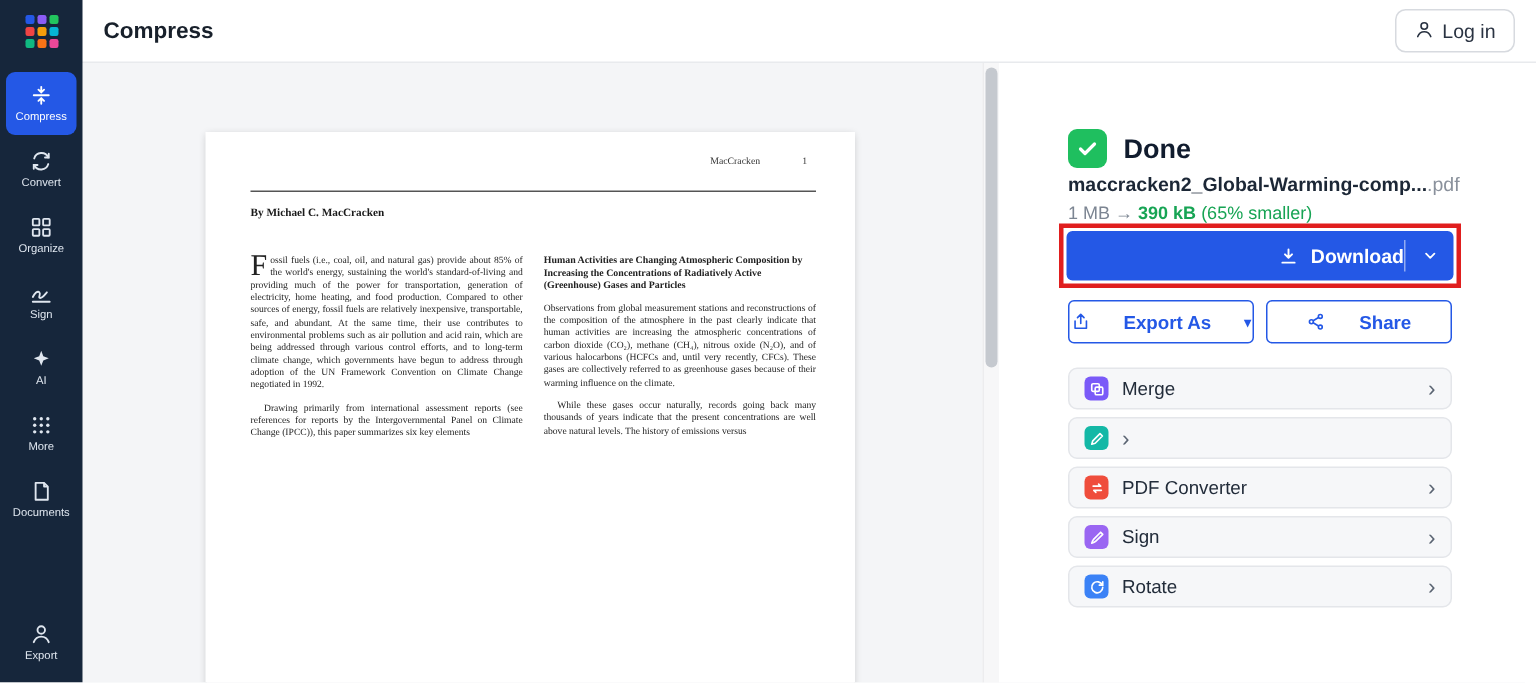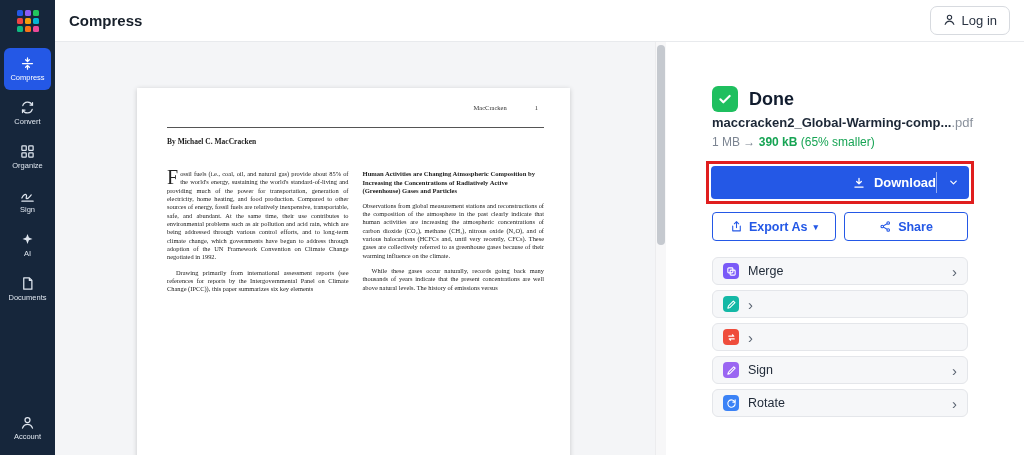--- a/index.html
+++ b/index.html
@@ -42,32 +42,32 @@
   .scroll-thumb{position:absolute;top:3px;left:1px;width:8px;height:200px;background:#c5c9cf;border-radius:4px;cursor:pointer}
 
   
   .panel{position:absolute;top:42px;left:666px;right:0;bottom:0;background:#fff;padding:44px 56px 0 46px;z-index:4}
   .done-row{display:flex;align-items:center;gap:11px;margin-bottom:3px}
   .done-check{width:26px;height:26px;border-radius:6px;background:#1fbf5f;display:flex;align-items:center;justify-content:center}
   .done-check svg{width:16px;height:16px}
   .done-text{font-size:18px;font-weight:700;color:#111c2e}
   .file-row{font-size:13px;font-weight:700;color:#1c2736;margin-bottom:5px;white-space:nowrap}
   .file-ext{font-weight:400;color:#8a919c}
-  .size-row{font-size:12px;color:#7c8592;margin-bottom:12px}
+  .size-row{font-size:12px;color:#7c8592;}
   .size-row .green{color:#17a454}
   .size-row .bold{font-weight:700}
   .dl-wrap{border:3px solid #e01e1e;padding:2px;margin:0 -6px 8px}
   .dl-btn{display:flex;height:33px;background:#2458e6;border-radius:4px;color:#fff;align-items:stretch;cursor:pointer}
   .dl-main{flex:1;display:flex;align-items:center;justify-content:flex-end;gap:8px;font-size:13px;font-weight:700}
   .dl-main svg{width:14px;height:14px}
   .dl-divider{width:1px;background:rgba(255,255,255,.5);margin:6px 0}
   .dl-caret{width:32px;display:flex;align-items:center;justify-content:center}
   .dl-caret svg{width:11px;height:11px}
   .btn-row{display:flex;gap:8px;margin-bottom:16px}
-  .sec-btn{flex:1;height:29px;border:1px solid #2458e6;border-radius:4px;background:#fff;color:#2458e6;display:flex;align-items:center;justify-content:center;gap:6px;font-size:12.5px;font-weight:700;cursor:pointer}
+  .sec-btn{flex:1;height:29px;border:1px solid #2458e6;border-radius:4px;background:#fff;color:#2458e6;display:flex;align-items:center;justify-content:center;gap:22px;font-size:12.5px;font-weight:700;cursor:pointer}
   .sec-btn svg{width:13px;height:13px}
   .sec-caret{font-size:9px}
   .continue-label{font-size:13px;font-weight:700;color:#111827;margin-bottom:9px}
   .action-row{display:flex;align-items:center;gap:9px;height:28px;background:#f6f7f9;border:1px solid #e4e6ea;border-radius:6px;padding:0 10px;margin-bottom:5px;cursor:pointer}
   .action-icon{width:16px;height:16px;border-radius:4px;display:flex;align-items:center;justify-content:center}
   .action-icon svg{width:11px;height:11px}
   .action-label{font-size:12.5px;color:#222c3a;flex:1}
   .action-chevron{color:#5a6472;font-size:15px;line-height:1}
 </style>
 </head>
@@ -142,36 +142,52 @@
   <div class="nav-item">
     <span style="display:flex">
       <svg viewBox="0 0 24 24" fill="currentColor">
           <path d="M12 3l2.2 5.8L20 11l-5.8 2.2L12 19l-2.2-5.8L4 11l5.8-2.2z"></path>
         </svg>
     </span>
     <span class="lbl">AI</span>
   </div>
   <div class="nav-item">
     <span style="display:flex">
+      <svg viewBox="0 0 24 24" fill="currentColor">
+          <circle cx="5" cy="5" r="1.8"></circle>
+          <circle cx="12" cy="5" r="1.8"></circle>
+          <circle cx="19" cy="5" r="1.8"></circle>
+          <circle cx="5" cy="12" r="1.8"></circle>
+          <circle cx="12" cy="12" r="1.8"></circle>
+          <circle cx="19" cy="12" r="1.8"></circle>
+          <circle cx="5" cy="19" r="1.8"></circle>
+          <circle cx="12" cy="19" r="1.8"></circle>
+          <circle cx="19" cy="19" r="1.8"></circle>
+        </svg>
+    </span>
+    <span class="lbl">More</span>
+  </div>
+  <div class="nav-item">
+    <span style="display:flex">
       <svg viewBox="0 0 24 24" fill="none" stroke="currentColor" stroke-width="2" stroke-linejoin="round">
           <path d="M6 3h9l4 4v14H6z"></path>
           <path d="M15 3v4h4"></path>
         </svg>
     </span>
     <span class="lbl">Documents</span>
   </div>
   <div class="nav-spacer"></div>
   <div class="nav-item" style="margin-bottom:6px">
     <span style="display:flex">
       <svg viewBox="0 0 24 24" fill="none" stroke="currentColor" stroke-width="2" stroke-linecap="round">
           <circle cx="12" cy="8" r="4"></circle>
           <path d="M4 21c1.5-4 4.5-6 8-6s6.5 2 8 6"></path>
         </svg>
     </span>
-    <span class="lbl">Account</span>
+    <span class="lbl">Export</span>
   </div>
 </nav>
 
 <div class="main">
   <div class="page">
     <div class="page-head">
       <span>MacCracken</span>
       <span>1</span>
     </div>
     <div class="doc-rule"></div>
@@ -282,20 +298,21 @@
     </div>
     <span class="action-chevron">›</span>
   </div>
 
   <div class="action-row">
     <div class="action-icon" style="background-color: rgb(239, 77, 60);">
       <svg viewBox="0 0 24 24" fill="none" stroke="#fff" stroke-width="2.4" stroke-linecap="round" stroke-linejoin="round">
           <path d="M6 9h11l-3-3M18 15H7l3 3"></path>
         </svg>
     </div>
+    <span class="action-label">PDF Converter</span>
     <span class="action-chevron">›</span>
   </div>
 
   <div class="action-row">
     <div class="action-icon" style="background-color: rgb(154, 102, 242);">
       <svg viewBox="0 0 24 24" fill="none" stroke="#fff" stroke-width="2.4" stroke-linecap="round" stroke-linejoin="round">
           <path d="M4 20c4-1 4-1 6-3L20 7l-3-3L7 14c-2 2-2 2-3 6z"></path>
         </svg>
     </div>
     <span class="action-label">Sign</span>

